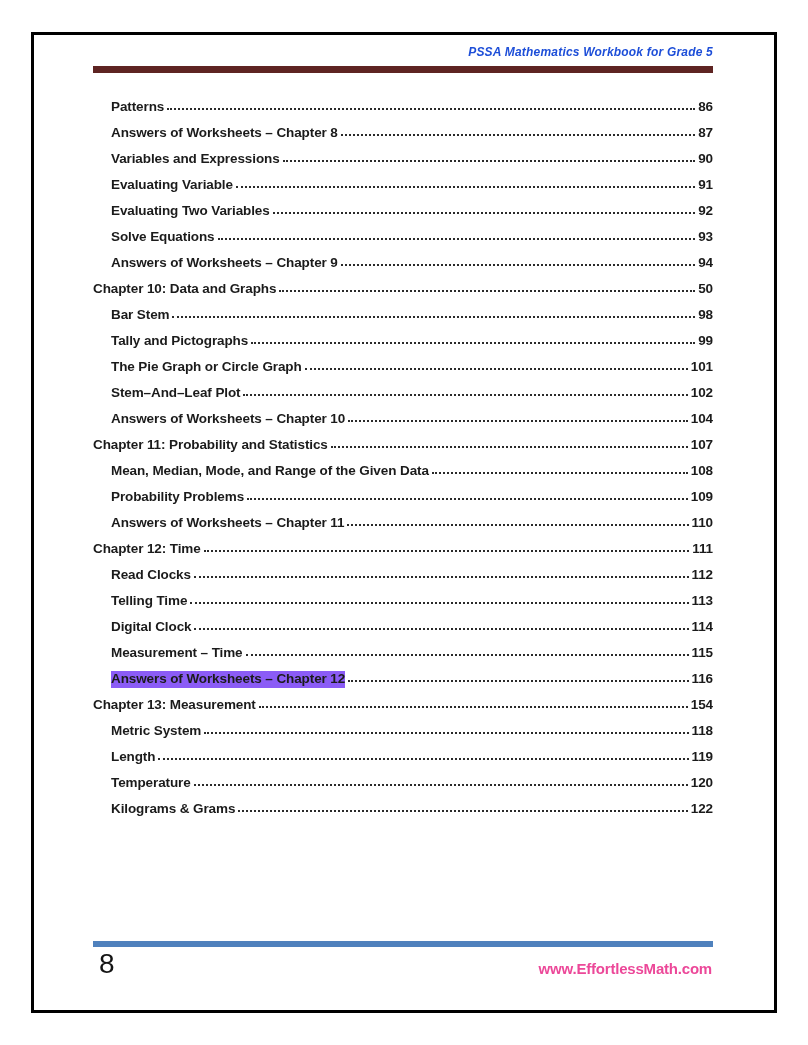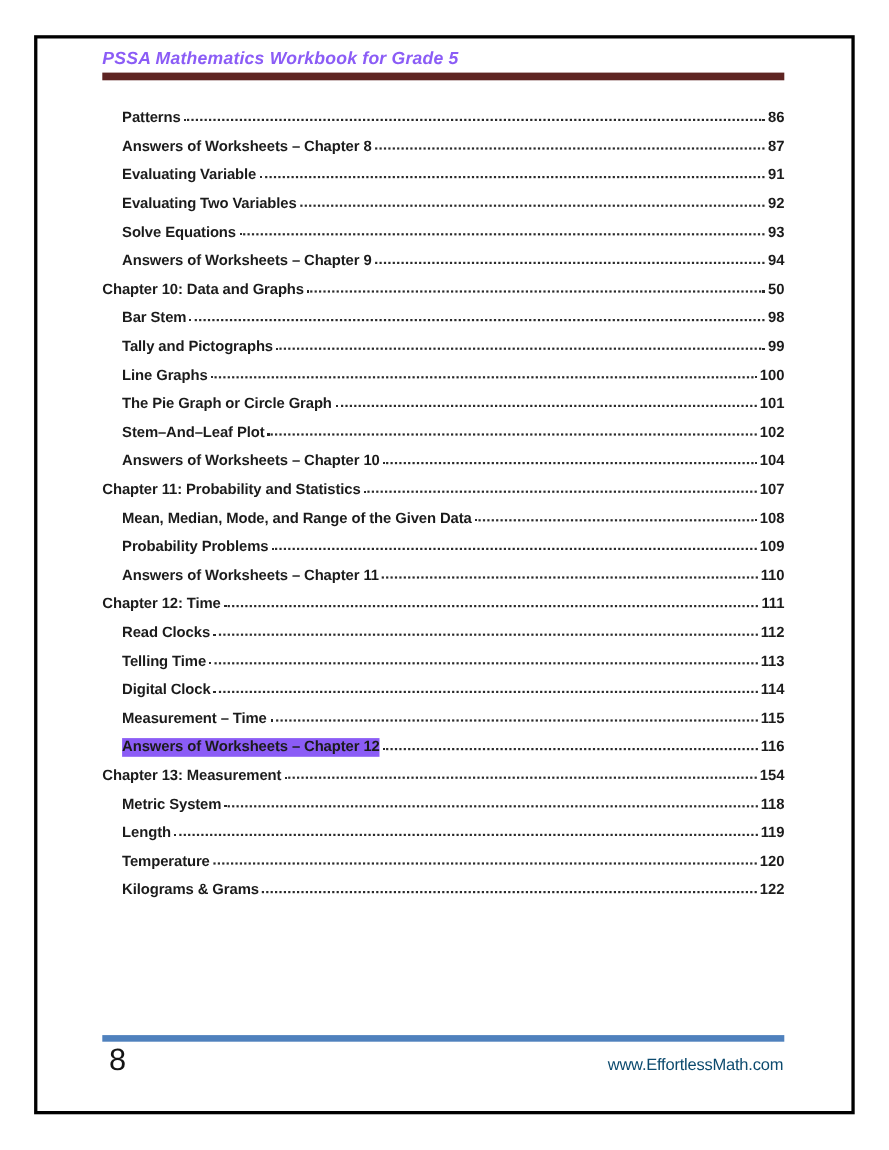--- a/index.html
+++ b/index.html
@@ -16,26 +16,26 @@
     position: absolute;
     left: 31px; top: 32px;
     width: 746px; height: 981px;
     border: 3px solid #000000;
     box-sizing: border-box;
   }
   .title {
     position: absolute;
     left: 93px; top: 45px;
     width: 620px;
-    text-align: left;
+    text-align: right;
     font-style: italic;
     font-weight: 700;
-    font-size: 16px;
+    font-size: 12px;
     letter-spacing: 0.2px;
-    color: #8b5cf6;
+    color: #1d4ed8;
     white-space: nowrap;
   }
   .header-rule {
     position: absolute;
     left: 93px; top: 66px;
     width: 620px; height: 7px;
   }
   .toc {
     position: absolute;
     left: 93px; top: 90px;
@@ -68,23 +68,23 @@
     position: absolute;
     left: 99px; top: 948px;
     font-size: 28px;
     font-weight: 400;
     color: #141414;
   }
   .website {
     position: absolute;
     right: 96px; top: 960px;
     font-size: 15px;
-    font-weight: 400;
+    font-weight: 700;
     letter-spacing: -0.2px;
-    color: #0c4a6e;
+    color: #ec4899;
   }
 </style>
 </head>
 <body>
 
 <div class="page">
   <div class="sheet"></div>
 
   <div class="title">PSSA Mathematics Workbook for Grade 5</div>
 
@@ -97,20 +97,25 @@
     <span class="toc-page">86</span>
   </div>
 
   <div class="toc-row level-section">
     <span class="toc-label">Answers of Worksheets – Chapter 8</span>
     <span class="toc-leader"></span>
     <span class="toc-page">87</span>
   </div>
 
 
+  <div class="toc-row level-section">
+    <span class="toc-label">Variables and Expressions</span>
+    <span class="toc-leader"></span>
+    <span class="toc-page">90</span>
+  </div>
 
   <div class="toc-row level-section">
     <span class="toc-label">Evaluating Variable</span>
     <span class="toc-leader"></span>
     <span class="toc-page">91</span>
   </div>
 
   <div class="toc-row level-section">
     <span class="toc-label">Evaluating Two Variables</span>
     <span class="toc-leader"></span>
@@ -140,25 +145,20 @@
     <span class="toc-leader"></span>
     <span class="toc-page">98</span>
   </div>
 
   <div class="toc-row level-section">
     <span class="toc-label">Tally and Pictographs</span>
     <span class="toc-leader"></span>
     <span class="toc-page">99</span>
   </div>
 
-  <div class="toc-row level-section">
-    <span class="toc-label">Line Graphs</span>
-    <span class="toc-leader"></span>
-    <span class="toc-page">100</span>
-  </div>
 
   <div class="toc-row level-section">
     <span class="toc-label">The Pie Graph or Circle Graph</span>
     <span class="toc-leader"></span>
     <span class="toc-page">101</span>
   </div>
 
   <div class="toc-row level-section">
     <span class="toc-label">Stem–And–Leaf Plot</span>
     <span class="toc-leader"></span>

